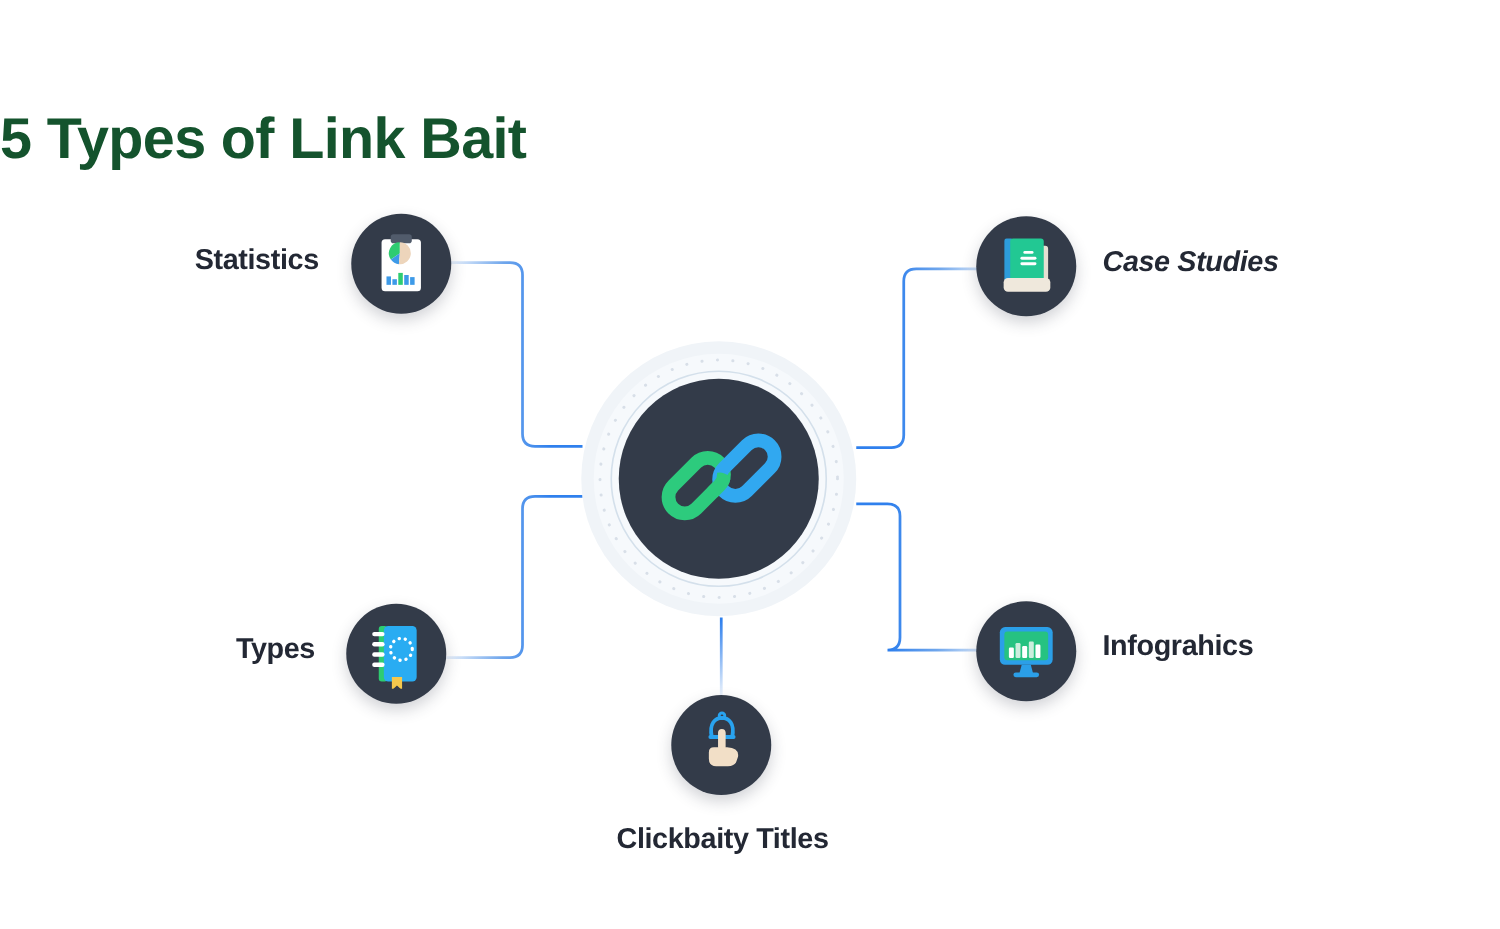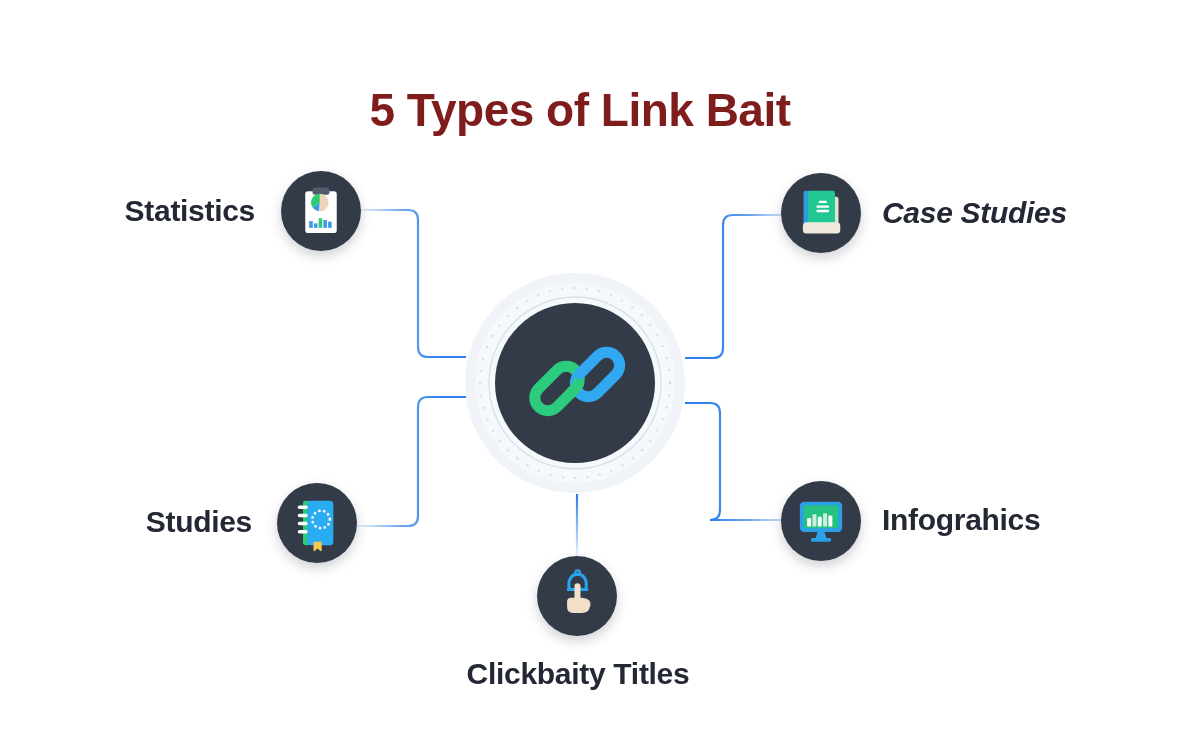--- a/index.html
+++ b/index.html
@@ -1,31 +1,31 @@
 <!DOCTYPE html>
 <html><head>
 <meta charset="utf-8">
 <style>
   html,body{margin:0;padding:0;background:#ffffff;}
   .canvas{
     position:relative;width:1200px;height:743px;overflow:hidden;background:#ffffff;
     font-family:"Liberation Sans","DejaVu Sans",sans-serif;
   }
   .title{
-    position:absolute;left:0;top:52px;width:1160px;text-align:center;
-    font-size:46px;font-weight:bold;letter-spacing:-0.5px;color:#7f1d1d;
+    position:absolute;left:0;top:52px;width:1160px;
+    font-size:46px;font-weight:bold;letter-spacing:-0.5px;color:#14532d;
   }
   .wires{position:absolute;left:0;top:0;}
   .node{
     position:absolute;width:80px;height:80px;border-radius:50%;
     background:#333B49;display:flex;align-items:center;justify-content:center;
     box-shadow:0 5px 12px rgba(44,52,68,0.22);
   }
   .label{
-    position:absolute;font-size:30px;font-weight:bold;color:#232834;letter-spacing:-0.3px;
+    position:absolute;font-size:23px;font-weight:bold;color:#232834;letter-spacing:-0.3px;
     white-space:nowrap;
   }
   .label-stat{right:945px;top:194px;text-align:right;}
   .label-case{left:882px;top:196px;font-style:italic;}
   .label-guides{right:948px;top:505px;text-align:right;}
   .label-info{left:882px;top:503px;}
   .label-click{left:578px;top:657px;transform:translateX(-50%);text-align:center;}
 </style>
 </head>
 <body>
@@ -122,21 +122,21 @@
       <rect x="-12" y="-19" width="6" height="38" rx="2" fill="#2ECC71"></rect>
       <rect x="-8.5" y="-19" width="22.5" height="38" rx="3" fill="#29ACF2"></rect>
       <path d="M -3 16 H 4 V 25 L 0.5 21.8 L -3 25 Z" fill="#F5C84C"></path>
       <rect x="-16.5" y="-15" width="8.5" height="3" rx="1.5" fill="#FFFFFF"></rect>
       <rect x="-16.5" y="-8" width="8.5" height="3" rx="1.5" fill="#FFFFFF"></rect>
       <rect x="-16.5" y="-1" width="8.5" height="3" rx="1.5" fill="#FFFFFF"></rect>
       <rect x="-16.5" y="6" width="8.5" height="3" rx="1.5" fill="#FFFFFF"></rect>
       <circle cx="3.5" cy="-3" r="7.5" fill="none" stroke="#FFFFFF" stroke-width="2.3" stroke-dasharray="0.1 4.1" stroke-linecap="round"></circle>
     </svg>
   </div>
-  <div class="label label-guides">Studies</div>
+  <div class="label label-guides">Types</div>
 
   <div class="node" style="left:781px;top:481px">
     <svg viewBox="-24 -24 48 48" width="58" height="58">
       <rect x="-17.5" y="-16" width="35" height="25" rx="3.5" fill="#2B9FE8"></rect>
       <rect x="-14.5" y="-13" width="29" height="19" rx="2" fill="#26C281"></rect>
       <rect x="-11.5" y="-2.5" width="3.3" height="7" rx="0.8" fill="#FFFFFF"></rect>
       <rect x="-7.1" y="-5.5" width="3.3" height="10" rx="0.8" fill="#CBEEDD"></rect>
       <rect x="-2.7" y="-3.5" width="3.3" height="8" rx="0.8" fill="#FFFFFF"></rect>
       <rect x="1.7" y="-6.5" width="3.3" height="11" rx="0.8" fill="#CBEEDD"></rect>
       <rect x="6.1" y="-4.5" width="3.3" height="9" rx="0.8" fill="#FFFFFF"></rect>

